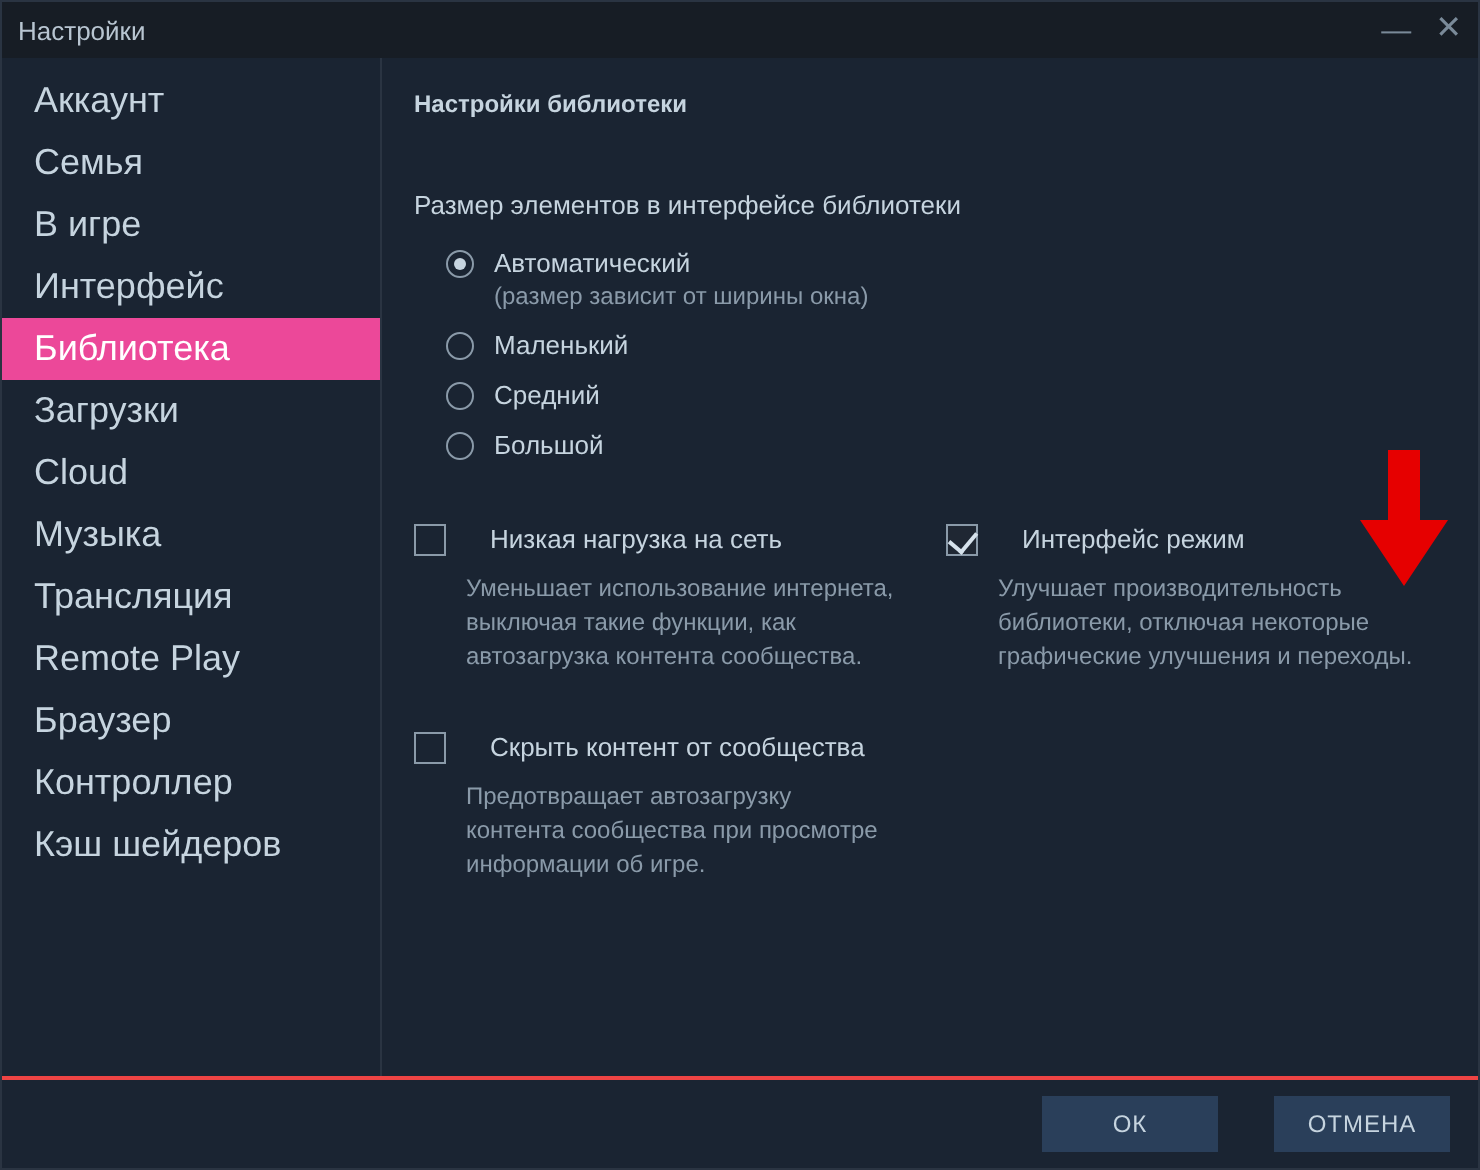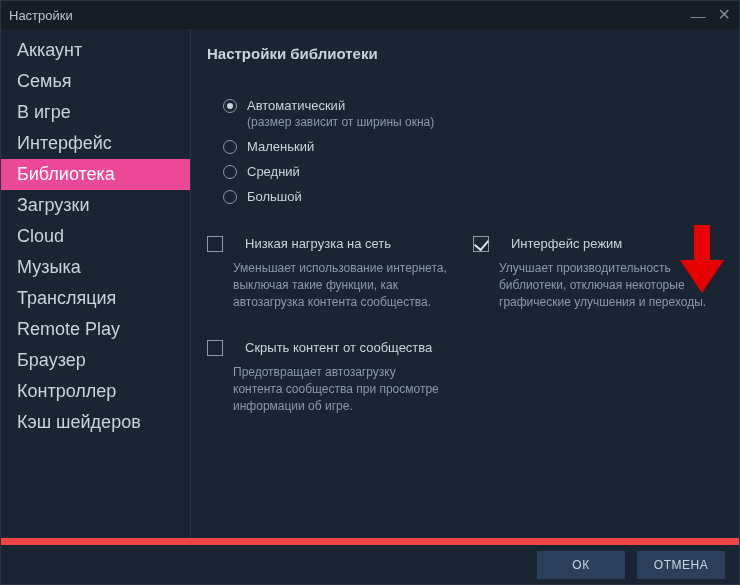--- a/index.html
+++ b/index.html
@@ -51,21 +51,21 @@
       background: #ec4899;
       color: #ffffff;
     }
     .content {
       flex: 1;
       padding: 16px 20px 0 16px;
       position: relative;
       overflow: hidden;
     }
     .content h1 {
-      font-size: 15px;
+      font-size: 12px;
       font-weight: bold;
       color: #c6d4df;
       margin-bottom: 36px;
     }
     .section-label {
       font-size: 13px;
       color: #c6d4df;
       margin-bottom: 14px;
     }
     .radio-group { padding-left: 16px; margin-bottom: 32px; }
@@ -128,25 +128,25 @@
       font-size: 12px;
       color: #8a9aa9;
       padding-left: 26px;
       line-height: 1.4;
       max-width: 240px;
     }
     .check-group-single { margin-top: 6px; }
     .button-bar {
       height: 46px;
       background: #1a2432;
-      border-top: 7px solid #ef4444;
+      border-top: 2px solid #ef4444;
       display: flex;
       justify-content: flex-end;
       align-items: center;
-      gap: 12px;
+      gap: 28px;
       padding: 0 14px;
     }
     .btn {
       min-width: 88px;
       height: 28px;
       background: #2a3f5a;
       color: #c6d4df;
       font-size: 12px;
       display: flex; align-items: center; justify-content: center;
       letter-spacing: 0.5px;
@@ -186,20 +186,21 @@
       <div class="sidebar-item"><span>Трансляция</span></div>
       <div class="sidebar-item"><span>Remote Play</span></div>
       <div class="sidebar-item"><span>Браузер</span></div>
       <div class="sidebar-item"><span>Контроллер</span></div>
       <div class="sidebar-item"><span>Кэш шейдеров</span></div>
     </div>
 
     <div class="content">
       <h1>Настройки библиотеки</h1>
 
+      <div class="section-label">Размер элементов в интерфейсе библиотеки</div>
 
       <div class="radio-group">
         <div class="radio-row">
           <div class="radio checked"></div>
           <div class="radio-label-wrap">
             <div>Автоматический</div>
             <div class="sub">(размер зависит от ширины окна)</div>
           </div>
         </div>
         <div class="radio-row">

